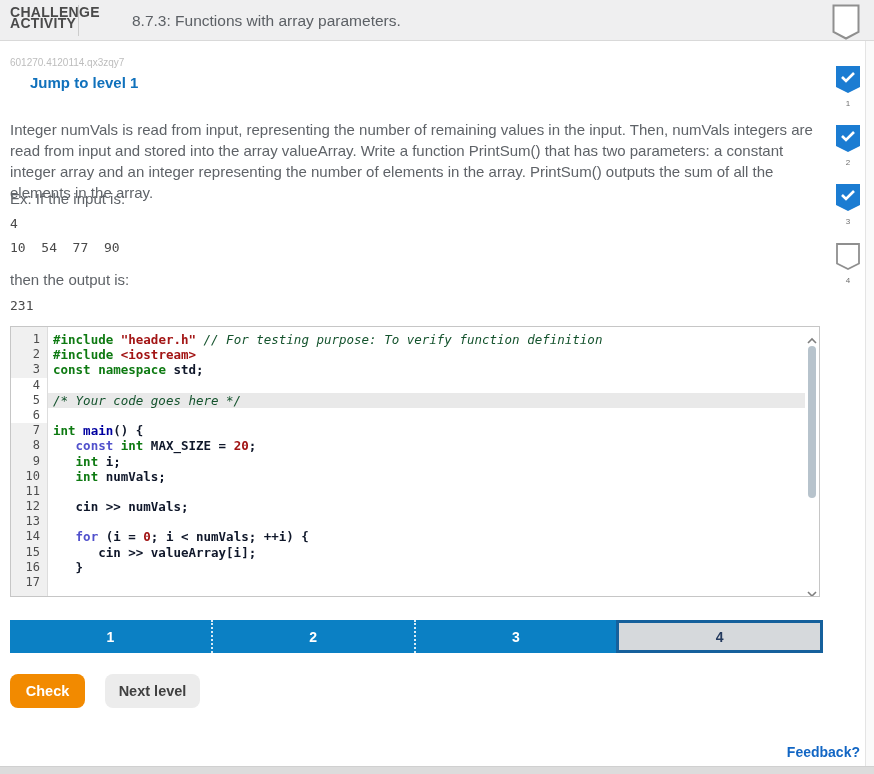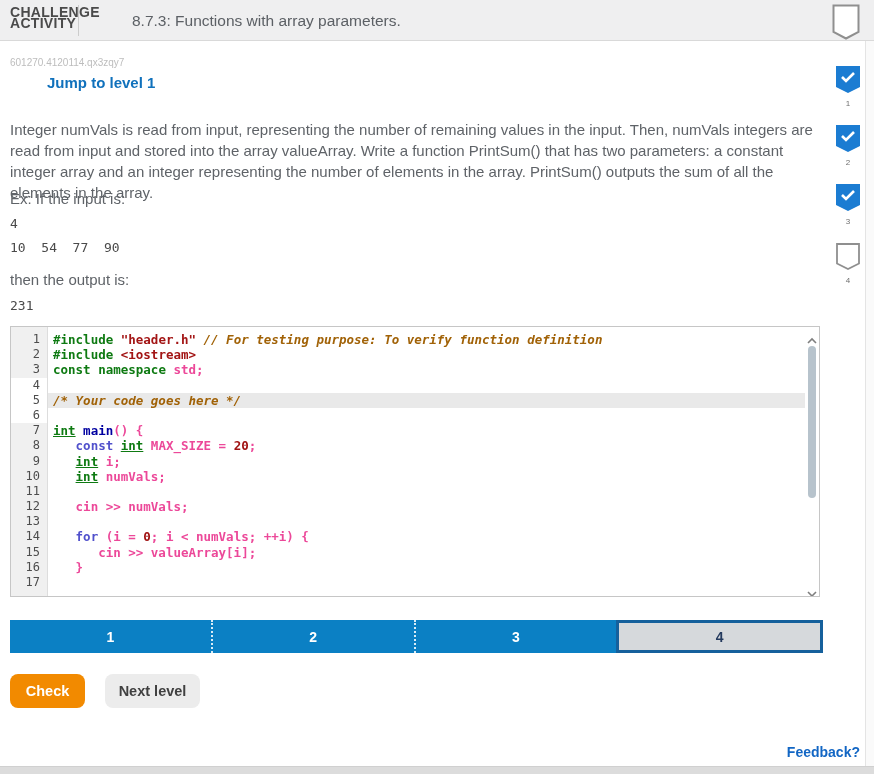--- a/index.html
+++ b/index.html
@@ -16,21 +16,21 @@
                 font-size:15.5px;color:#5c6065;margin-left:40px;}
   .topbar-bookmark{position:absolute;right:14px;top:4px;}
 
   
   .edge-strip{position:absolute;left:865px;top:41px;width:9px;height:725px;background:#fafafa;
               border-left:1px solid #e4e4e4;box-sizing:border-box;}
 
   
   .activity-id{position:absolute;left:10px;top:57px;font-size:10px;color:#bdbdbd;}
   .jump-link{position:absolute;left:30px;top:74px;font-size:15px;font-weight:bold;
-             color:#1071bc;cursor:pointer;margin-left:17px;}
+             color:#1071bc;cursor:pointer;}
 
   
   .level-rail{position:absolute;left:834px;top:66px;width:28px;}
   .rail-item{width:28px;margin-bottom:17px;text-align:center;}
   .rail-item .num{font-size:8px;color:#6f6f6f;margin-top:1px;}
 
   
   .para{position:absolute;left:10px;top:119px;width:812px;font-size:15px;line-height:21px;color:#5f6368;}
   .ex-intro{position:absolute;left:10px;top:190px;font-size:15px;color:#5f6368;}
   .mono{font-family:"DejaVu Sans Mono","Liberation Mono",monospace;font-size:13px;color:#4a4a4a;white-space:pre;}
@@ -46,27 +46,27 @@
           border-right:1px solid #ddd;box-sizing:border-box;padding-top:5px;}
   .gut{height:15.2px;line-height:15.2px;text-align:right;padding-right:7px;
        font-family:"DejaVu Sans Mono","Liberation Mono",monospace;font-size:12px;color:#4d4d4d;}
   .gut.editable{background:#fff;}
   .code-area{position:absolute;left:37px;right:14px;top:0;bottom:0;padding-top:5px;cursor:text;}
   .code-line{height:15.2px;line-height:15.2px;padding-left:5px;white-space:pre;
              font-family:"DejaVu Sans Mono","Liberation Mono",monospace;font-size:12.5px;
              font-weight:bold;color:#1a1a1a;}
   .code-line.hl{background:#e9e9e9;}
   .tk-dir{color:#0e7a12;}
-  .tk-ty{color:#0e7a12;text-decoration:underline;}
+  .tk-ty{color:#0e7a12;}
   .tk-kw{color:#5151cc;}
   .tk-def{color:#0000a0;}
   .tk-num{color:#a01212;}
   .tk-str{color:#a31515;}
-  .tk-com{color:#a16207;font-style:italic;font-weight:bold;text-align:center;}
-  .tk-pl{color:#ec4899;}
+  .tk-com{color:#14532d;font-style:italic;font-weight:normal;text-align:center;}
+  .tk-pl{color:#0f172a;}
   
   .vscroll{position:absolute;right:0;top:0;bottom:0;width:14px;background:#fff;}
   .vthumb{position:absolute;left:3px;top:19px;width:8px;height:152px;background:#b7c3cc;border-radius:4px;}
   .sarrow{position:absolute;left:2px;width:10px;height:8px;}
   .sarrow.up{top:4px;} .sarrow.down{bottom:4px;}
 
   
   .progress{position:absolute;left:10px;top:620px;width:813px;height:33px;display:flex;}
   .seg{flex:1;display:flex;align-items:center;justify-content:center;
        font-size:14px;font-weight:bold;box-sizing:border-box;}

